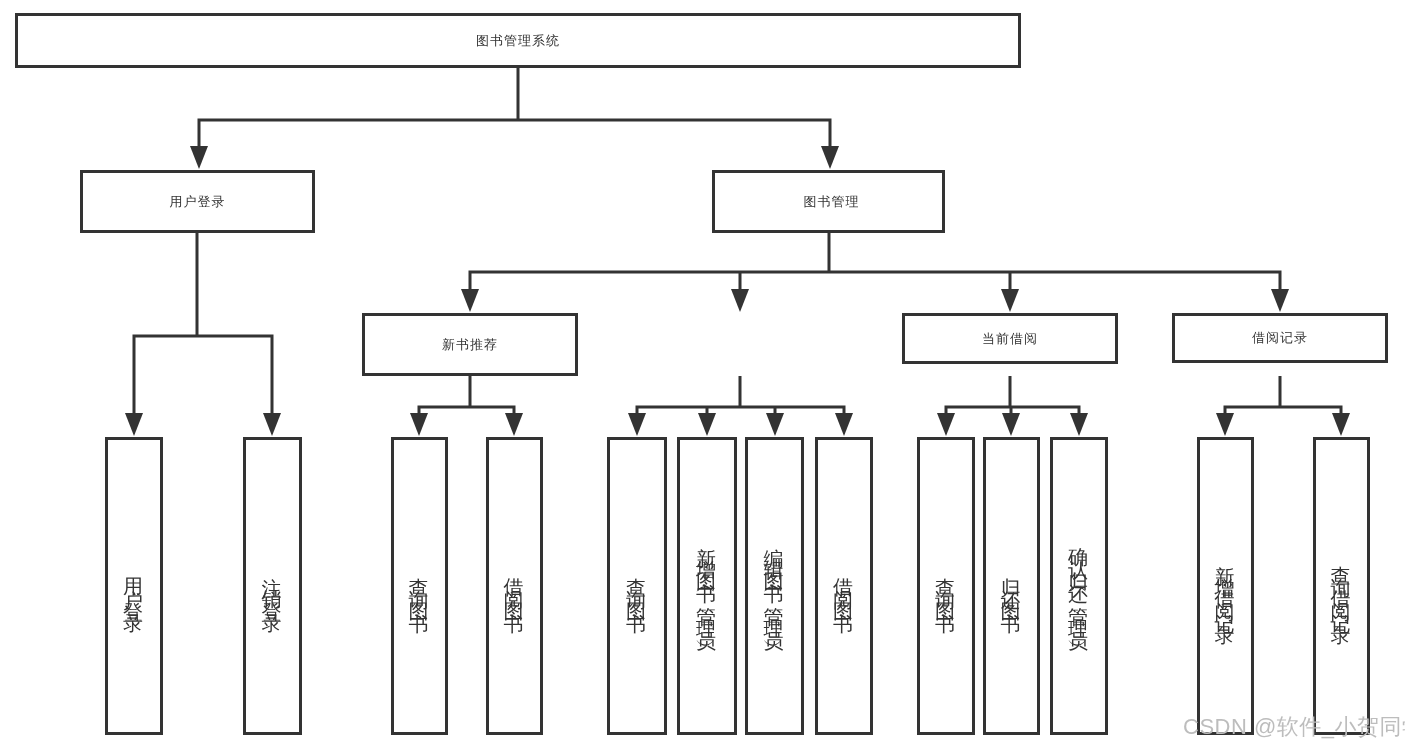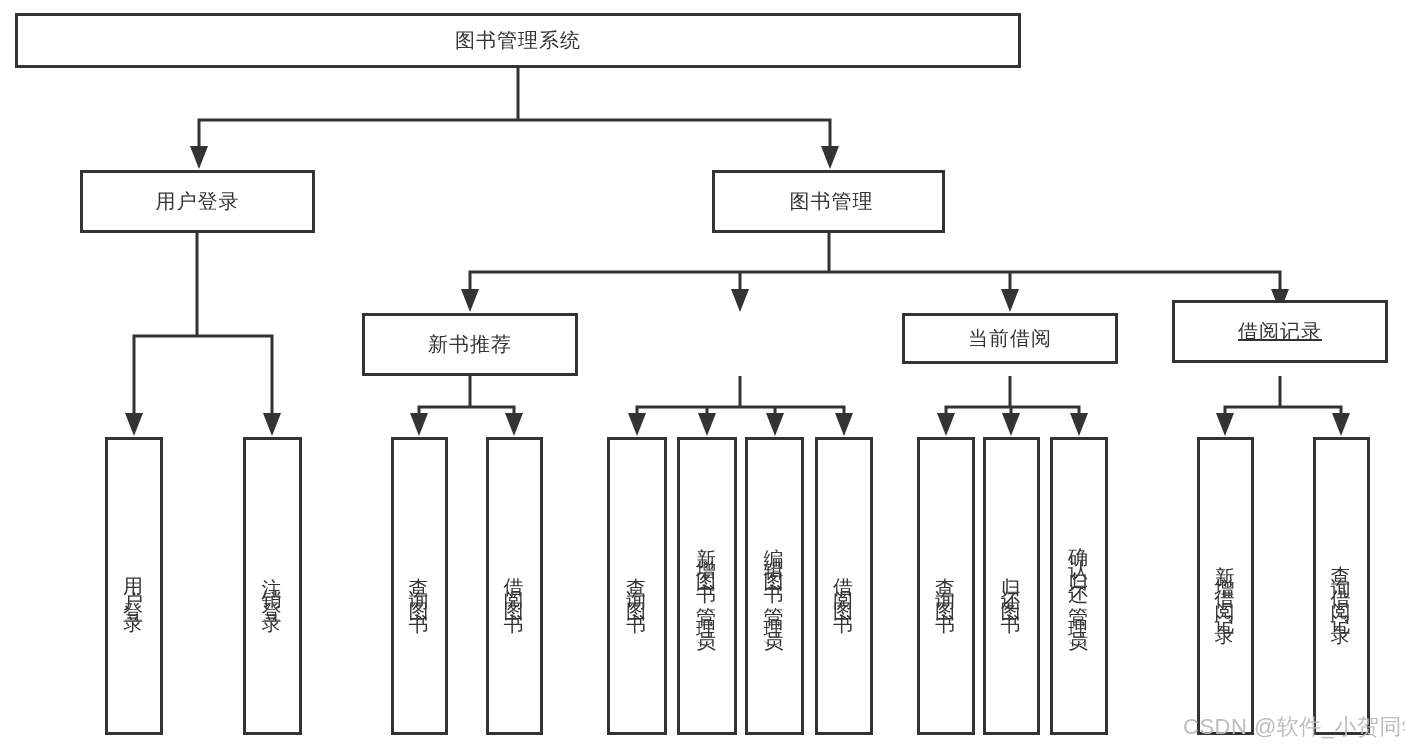--- a/index.html
+++ b/index.html
@@ -4,21 +4,21 @@
 <style>
   html,body { margin:0; padding:0; background:#ffffff; }
   .canvas {
     position:relative; width:1405px; height:747px; background:#ffffff;
     font-family:"Liberation Sans", sans-serif; color:#333333; overflow:hidden;
   }
   svg.connectors { position:absolute; left:0; top:0; width:1405px; height:747px; }
   .node {
     position:absolute; box-sizing:border-box; background:#ffffff;
     border:3px solid #333333; display:flex; align-items:center; justify-content:center;
-    font-size:20px; letter-spacing:1px; color:#333333; z-index:2;
+    font-size:13px; letter-spacing:1px; color:#333333; z-index:2;
   }
   .vnode {
     writing-mode:vertical-rl; text-orientation:mixed;
     letter-spacing:12px; font-size:20px; white-space:nowrap;
   }
   .watermark {
     position:absolute; left:1183px; top:712px; z-index:5;
     font-size:22px; color:#bdbdbd; white-space:nowrap; letter-spacing:0.5px;
   }
 </style>
@@ -71,21 +71,21 @@
     </g>
   </svg>
 
   <div class="node" style="left:15px; top:13px; width:1006px; height:55px;">图书管理系统</div>
 
   <div class="node" style="left:80px; top:170px; width:235px; height:63px;">用户登录</div>
   <div class="node" style="left:712px; top:170px; width:233px; height:63px;padding-left:6px;">图书管理</div>
 
   <div class="node" style="left:362px; top:313px; width:216px; height:63px;">新书推荐</div>
   <div class="node" style="left:902px; top:313px; width:216px; height:51px;">当前借阅</div>
-  <div class="node" style="left:1172px; top:300px; width:216px; height:63px;text-decoration:underline;">借阅记录</div>
+  <div class="node" style="left:1172px; top:313px; width:216px; height:50px;">借阅记录</div>
 
   <div class="node vnode" style="left:105px; top:437px; width:58px; height:298px;">用户登录</div>
   <div class="node vnode" style="left:243px; top:437px; width:59px; height:298px;">注销登录</div>
 
   <div class="node vnode" style="left:391px; top:437px; width:57px; height:298px;">查询图书</div>
   <div class="node vnode" style="left:486px; top:437px; width:57px; height:298px;">借阅图书</div>
 
   <div class="node vnode" style="left:607px; top:437px; width:60px; height:298px;">查询图书</div>
   <div class="node vnode" style="left:677px; top:437px; width:60px; height:298px;">新增图书（管理员）</div>
   <div class="node vnode" style="left:745px; top:437px; width:59px; height:298px;">编辑图书（管理员）</div>

